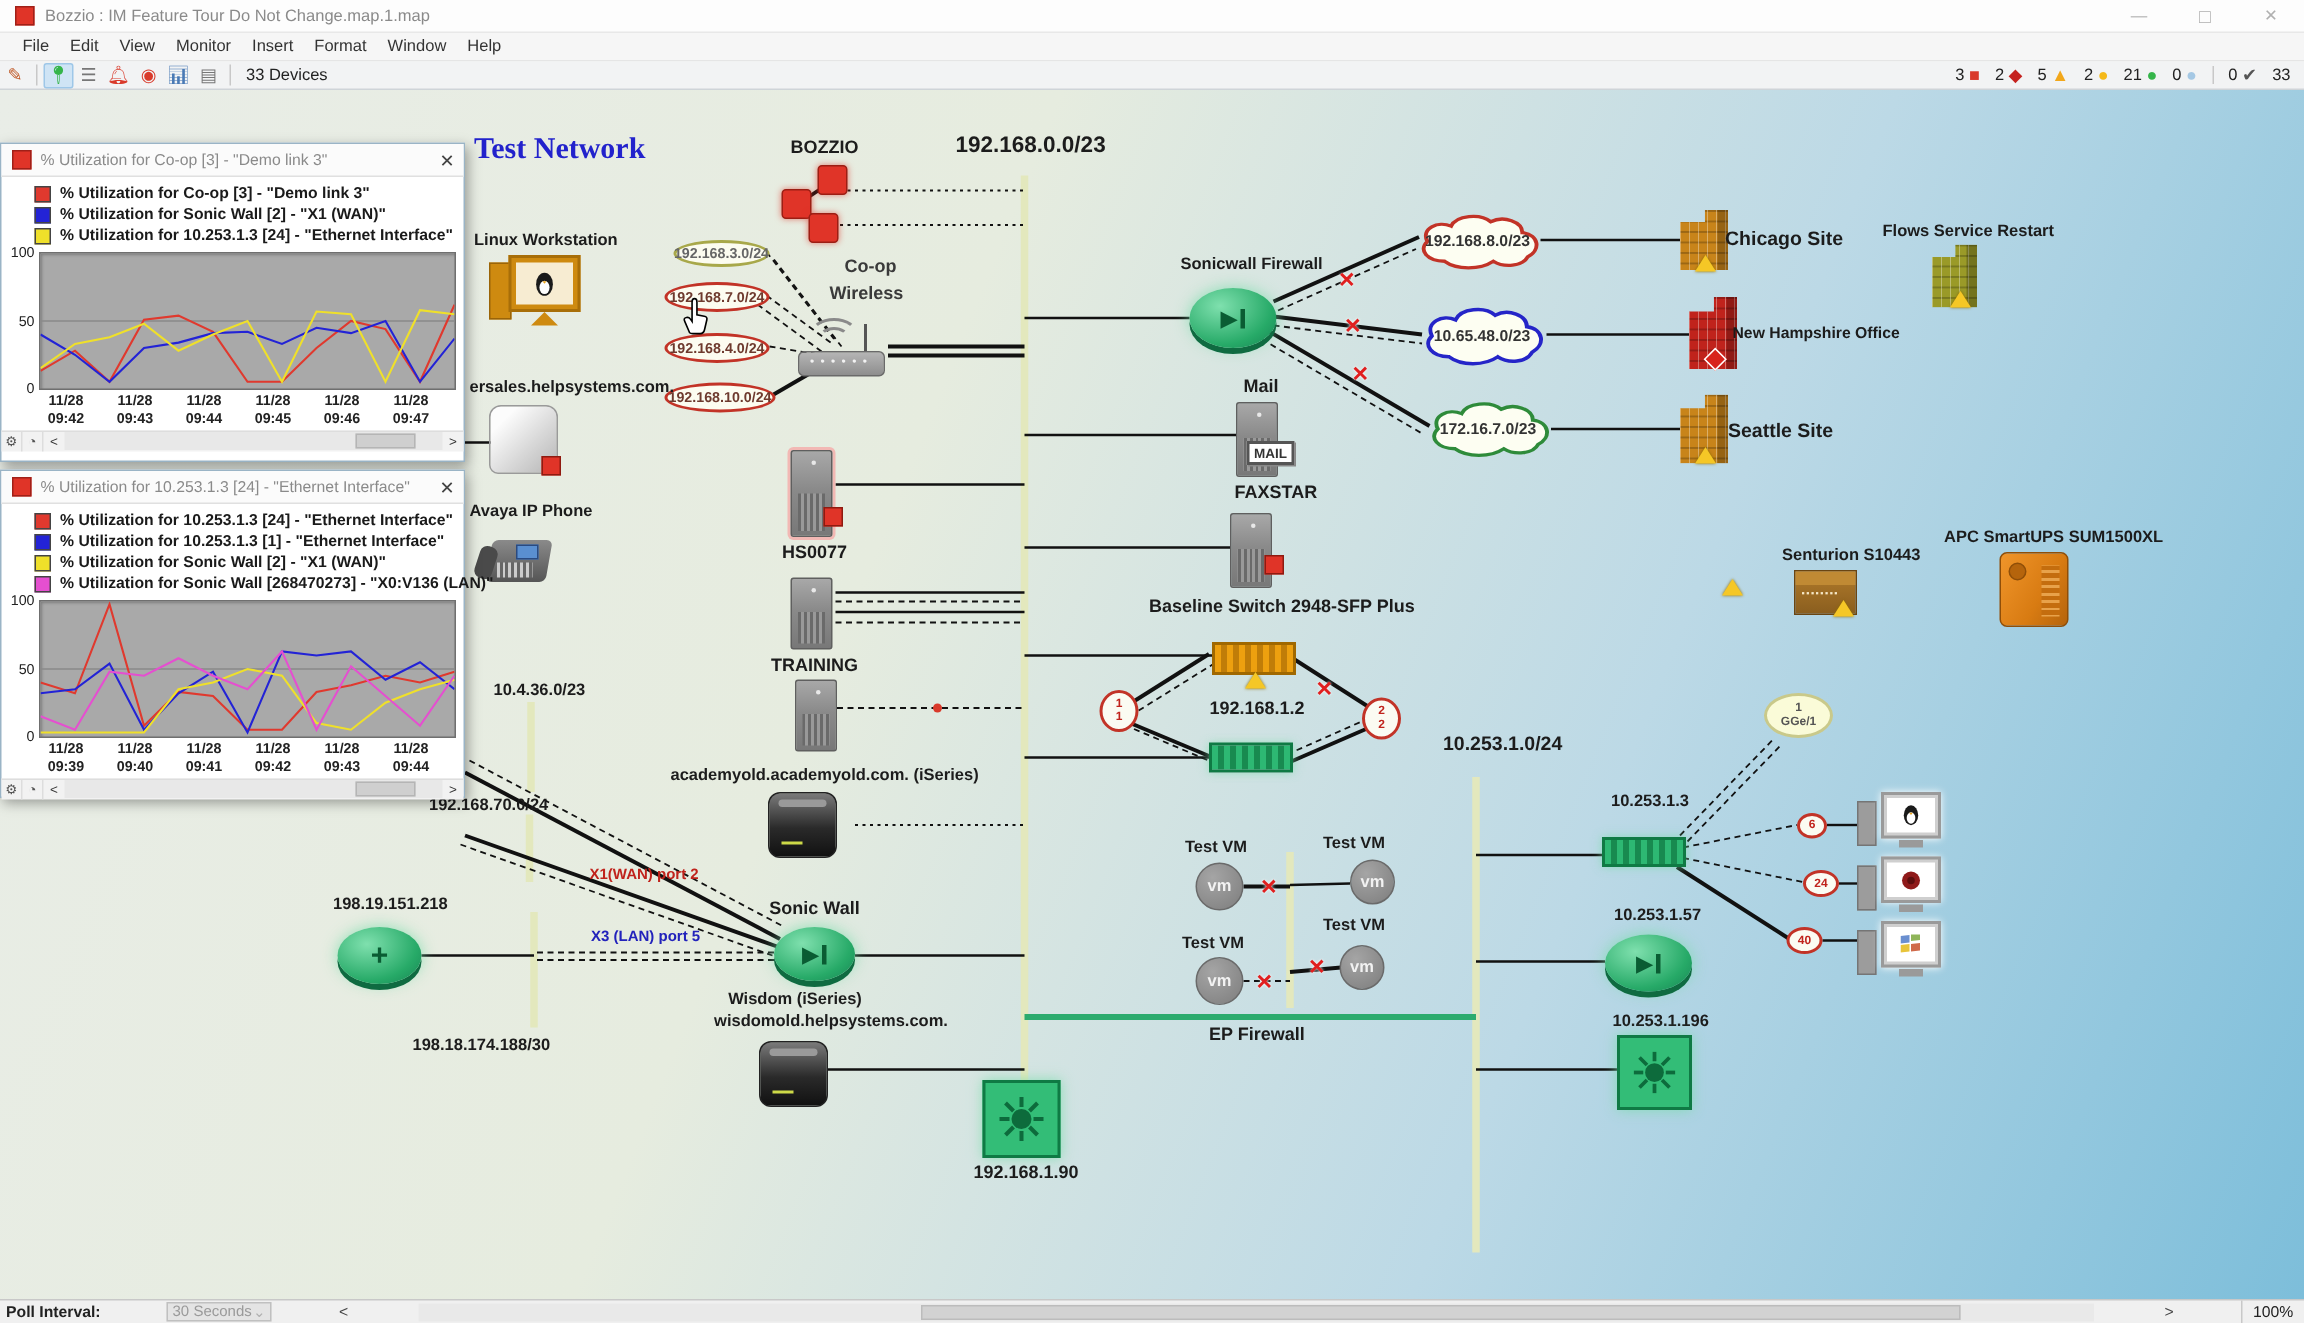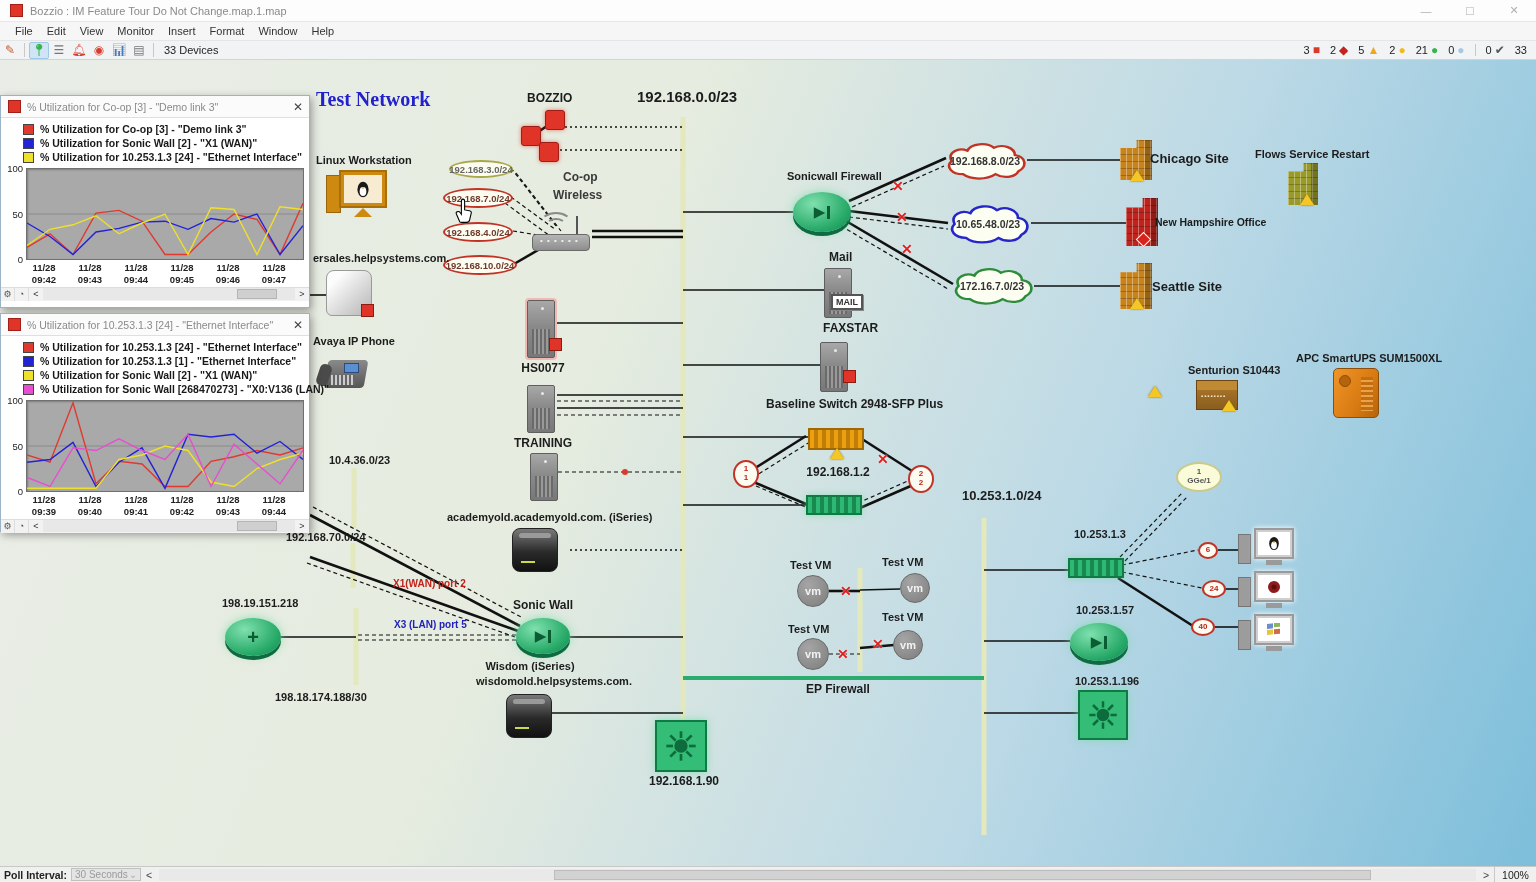--- a/index.html
+++ b/index.html
@@ -150,21 +150,21 @@
   .cw-yticks div { font-size:9.5px; color:#222; text-align:right; }
   .cw-xticks { display:flex; justify-content:flex-end; margin:2px 0 1px 25px; padding-right:12px; overflow:hidden;font-weight:bold; }
   .xtick { width:46px; text-align:center; font-size:9.5px; color:#222; line-height:1.25; flex:none; }
   .cw-scroll { height:14px; border-top:1px solid #ddd; display:flex; align-items:center; background:#f2f2f2; }
   .cw-sbtn { width:14px; height:13px; display:flex; align-items:center; justify-content:center; font-size:9px; color:#555; border-right:1px solid #ddd; }
   .cw-track { flex:1; position:relative; height:12px; background:#e8e8e8; }
   .cw-thumb { position:absolute; right:18px; width:40px; top:1px; bottom:1px; background:#cfcfcf; border:1px solid #b5b5b5; }
   .cw-arr { width:14px; height:13px; display:flex; align-items:center; justify-content:center; font-size:9px; color:#333; }
 
   
-  #statusbar { position:absolute; bottom:0; left:0; right:0; height:16px; background:#f0f0f0; border-top:1px solid #c8c8c8; display:flex; align-items:center; font-size:10.5px; color:#222; }
+  #statusbar { position:absolute; bottom:0; left:0; right:0; height:16px; background:#f0f0f0; border-top:1px solid #c8c8c8; display:flex; align-items:center; font-size:10.5px; color:#222;gap:40px; }
   #poll-label { margin-left:4px; font-weight:bold; }
   #poll-select { margin-left:4px; width:70px; height:13px; background:#e4e4e4; border:1px solid #c0c0c0; color:#9a9a9a; font-size:10px; display:flex; align-items:center; padding:0 3px; }
   #poll-select::after { content:'⌄'; margin-left:auto; color:#b0b0b0; }
   .sb-btn { width:16px; text-align:center; color:#444; }
   #sb-track { flex:1; position:relative; height:12px; background:#e9e9e9; margin:0 2px; }
   #sb-thumb { position:absolute; left:30%; width:62%; top:1px; bottom:1px; background:#d2d2d2; border:1px solid #bcbcbc; }
   #zoom-box { width:42px; text-align:center; border-left:1px solid #c8c8c8; height:100%; display:flex; align-items:center; justify-content:center; }
 </style>
 </head>
 <body>

